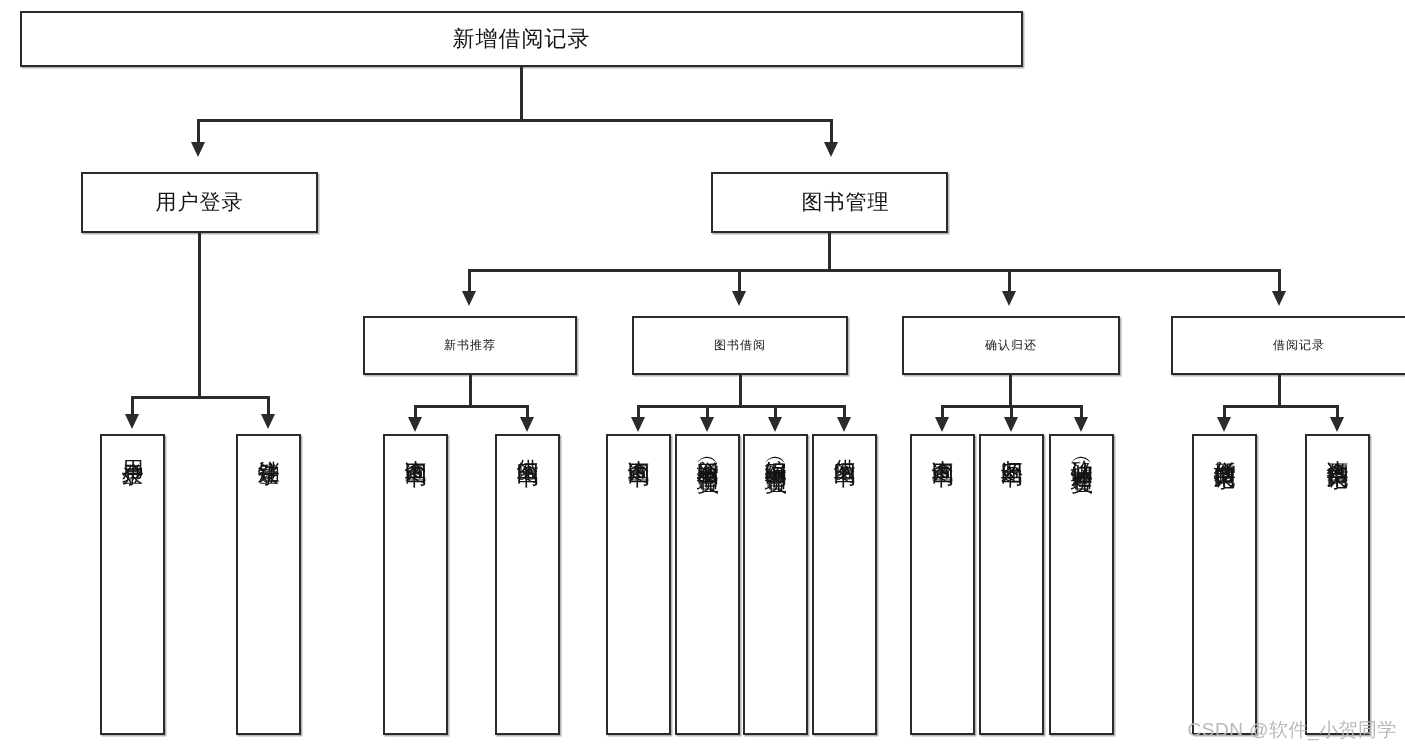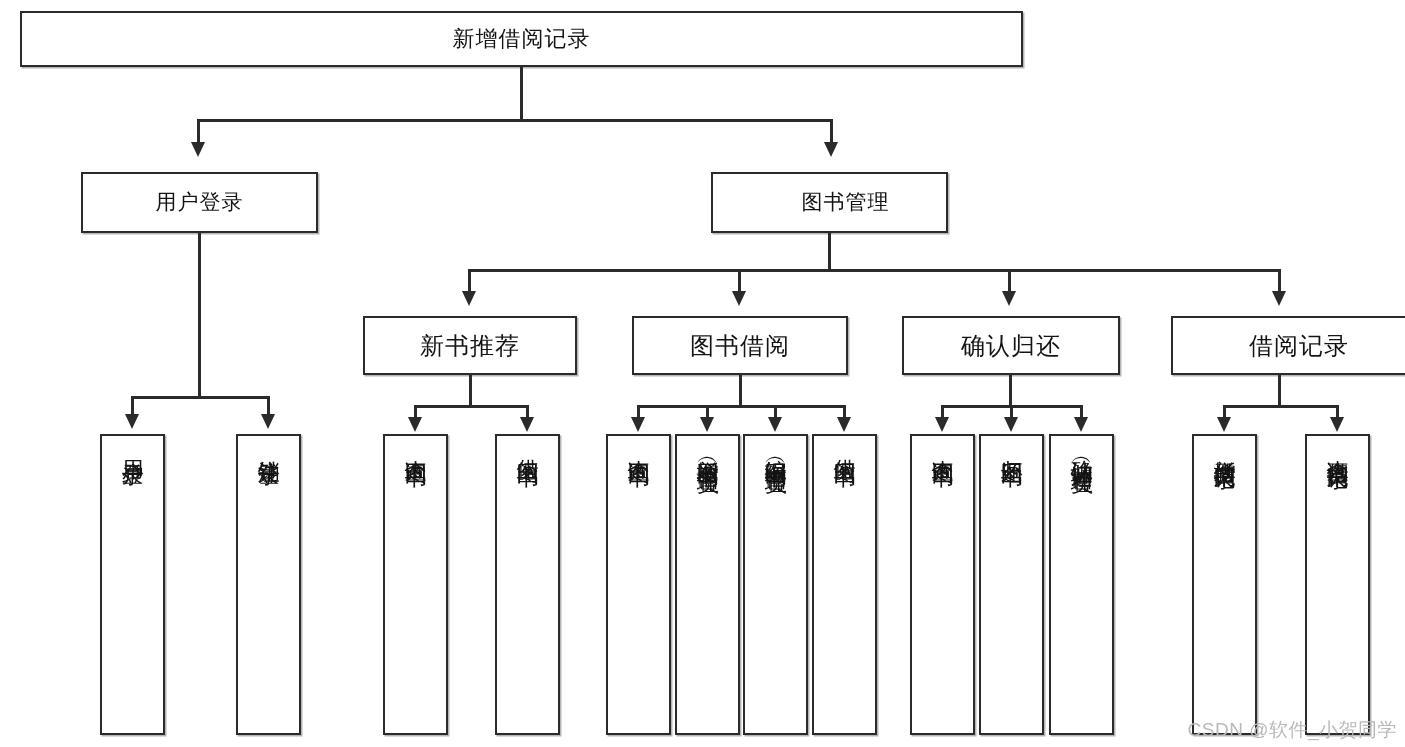--- a/index.html
+++ b/index.html
@@ -29,21 +29,21 @@
   }
   .node .label{
     font-size:21px;
     line-height:1.25;
     letter-spacing:1px;
     color:#141414;
     white-space:nowrap;
   }
   .node.root .label{font-size:22px;}
   .node.lvl2 .label{font-size:21px;}
-  .node.lvl3 .label{font-size:24px;}
+  .node.lvl3 .label{font-size:12px;}
 
   
   .leaf{
     position:absolute;
     box-sizing:border-box;
     background:#ffffff;
     border:2.5px solid #2b2b2b;
     box-shadow:1.5px 1.5px 0 0 rgba(120,120,120,0.55);
     display:flex;
     align-items:flex-start;

